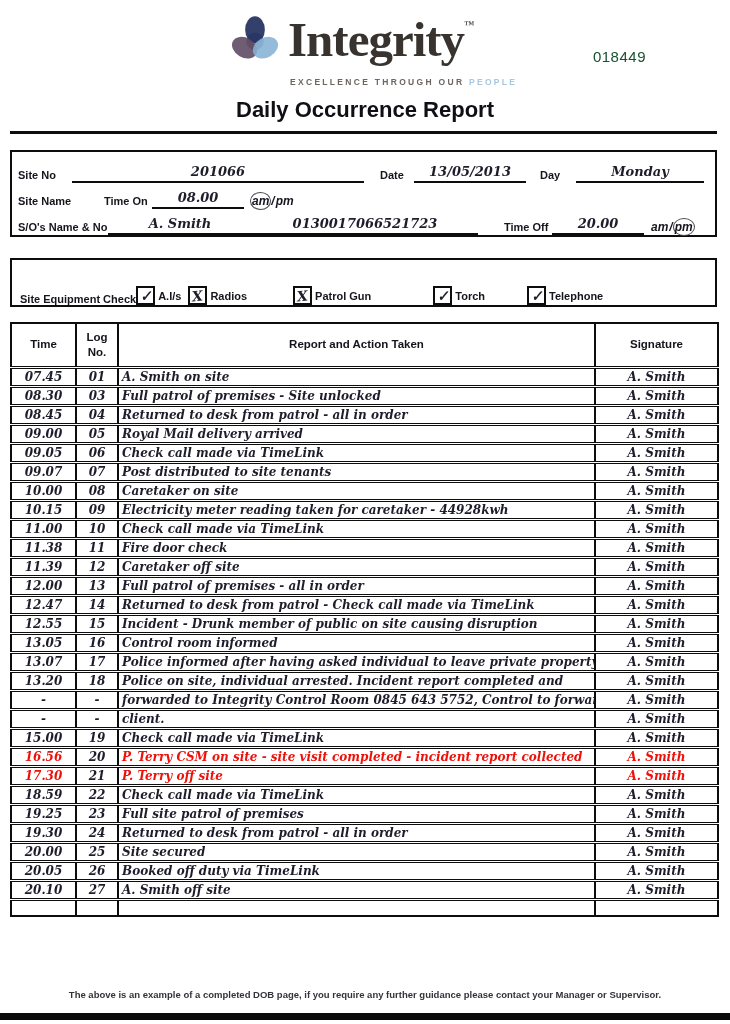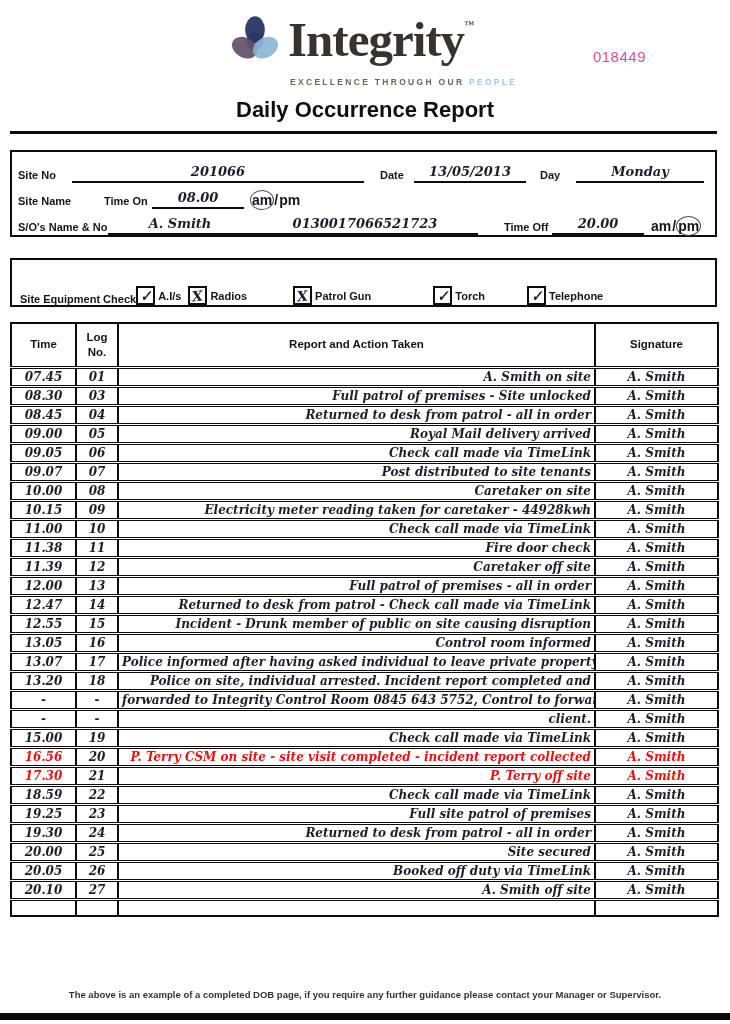--- a/index.html
+++ b/index.html
@@ -22,35 +22,35 @@
     font-family: "Liberation Serif", serif; font-weight: 700; font-size: 49px;
     line-height: 1.05; color: #38332e; letter-spacing: -1px; margin-left: 4px; margin-top: 8px;
     white-space: nowrap;
   }
   .logo-tm { font-size: 10px; vertical-align: 28px; letter-spacing: 0; color:#55504a; }
   .tagline {
     margin-left: 64px; margin-top: -7px; font-size: 8.5px; font-weight: 700;
     letter-spacing: 2.3px; color: #6b6660; white-space: nowrap;
   }
   .tagline-hl { color: #a5c8e3; }
-  .doc-number { position: absolute; right: 84px; top: 48px; font-size: 15px; color: #ec4899; letter-spacing: .5px; }
+  .doc-number { position: absolute; right: 84px; top: 48px; font-size: 15px; color: #14532d; letter-spacing: .5px; }
   
   .title { position: absolute; top: 97px; left: 0; width: 100%; text-align: center;
            font-size: 22px; font-weight: 700; color: #0f0f14; }
   .title-rule { position: absolute; top: 131px; left: 10px; width: 707px; height: 0;
                 border-top: 3px solid #0d0d0d; }
   
   .site-info { position: absolute; top: 150px; left: 10px; width: 707px; height: 87px;
                border: 2px solid #0d0d0d; padding: 5px 4px 0 4px; }
   .si-row { display: flex; align-items: flex-end; height: 26px; }
   .si-label { font-size: 11px; font-weight: 700; white-space: nowrap; padding: 0 2px 2px 2px; }
   .si-field { border-bottom: 2px solid #0d0d0d; text-align: center; font-size: 13px;
               line-height: 16px; height: 19px; overflow: hidden; white-space: nowrap; }
   .si-two { display: flex; justify-content: space-around; }
-  .ampm { font-size: 14px; font-weight: 700; padding-bottom: 1px; margin-left: 6px; white-space: nowrap; }
+  .ampm { font-size: 12px; font-weight: 700; padding-bottom: 1px; margin-left: 6px; white-space: nowrap; font-style: italic; }
   .ampm span[data-val] { padding: 1px 1px; }
   .ampm .circled { border: 1.5px solid #4a4a52; border-radius: 50%; padding: 1px 2px; }
   
   .equipment { position: absolute; top: 258px; left: 10px; width: 707px; height: 49px;
                border: 2px solid #0d0d0d; display: flex; align-items: flex-end; padding: 0 8px; }
   .eq-label { font-size: 11px; font-weight: 700; white-space: nowrap; }
   .eq-item { display: flex; align-items: center; }
   .eq-item:nth-of-type(2) { margin-left: 7px; }
   .eq-item:nth-of-type(3) { margin-left: 46px; }
   .eq-item:nth-of-type(4) { margin-left: 62px; }
@@ -69,21 +69,21 @@
     border-left: 2px solid #0d0d0d; border-bottom: 3px double #0d0d0d; line-height: 1.3;
   }
   table.log td {
     height: 17px; font-size: 12px; line-height: 16px; padding: 0 3px;
     border-left: 2px solid #0d0d0d; border-top: 3px double #0d0d0d;
     overflow: hidden; white-space: nowrap;
   }
   table.log th:first-child, table.log td:first-child { border-left: none; }
   col.c1 { width: 65px; } col.c2 { width: 42px; } col.c3 { width: 477px; } col.c4 { width: 123px; }
   td.c-time, td.c-log, td.c-sig { text-align: center; }
-  td.c-report { text-align: right; padding-left: 6px; }
+  td.c-report { text-align: left; padding-left: 6px; }
   tr.red .c-time, tr.red .c-report, tr.red .c-sig { color: #ee1009; }
   
   .footer-note { position: absolute; top: 989px; left: 0; width: 100%; text-align: center;
                  font-size: 9.5px; font-weight: 600; color: #33333a; }
   .bottom-bar { position: absolute; left: 0; top: 1013px; width: 730px; height: 7px; background: #0b0b0b; }
 </style>
 </head>
 <body>
 
 <div class="page">

